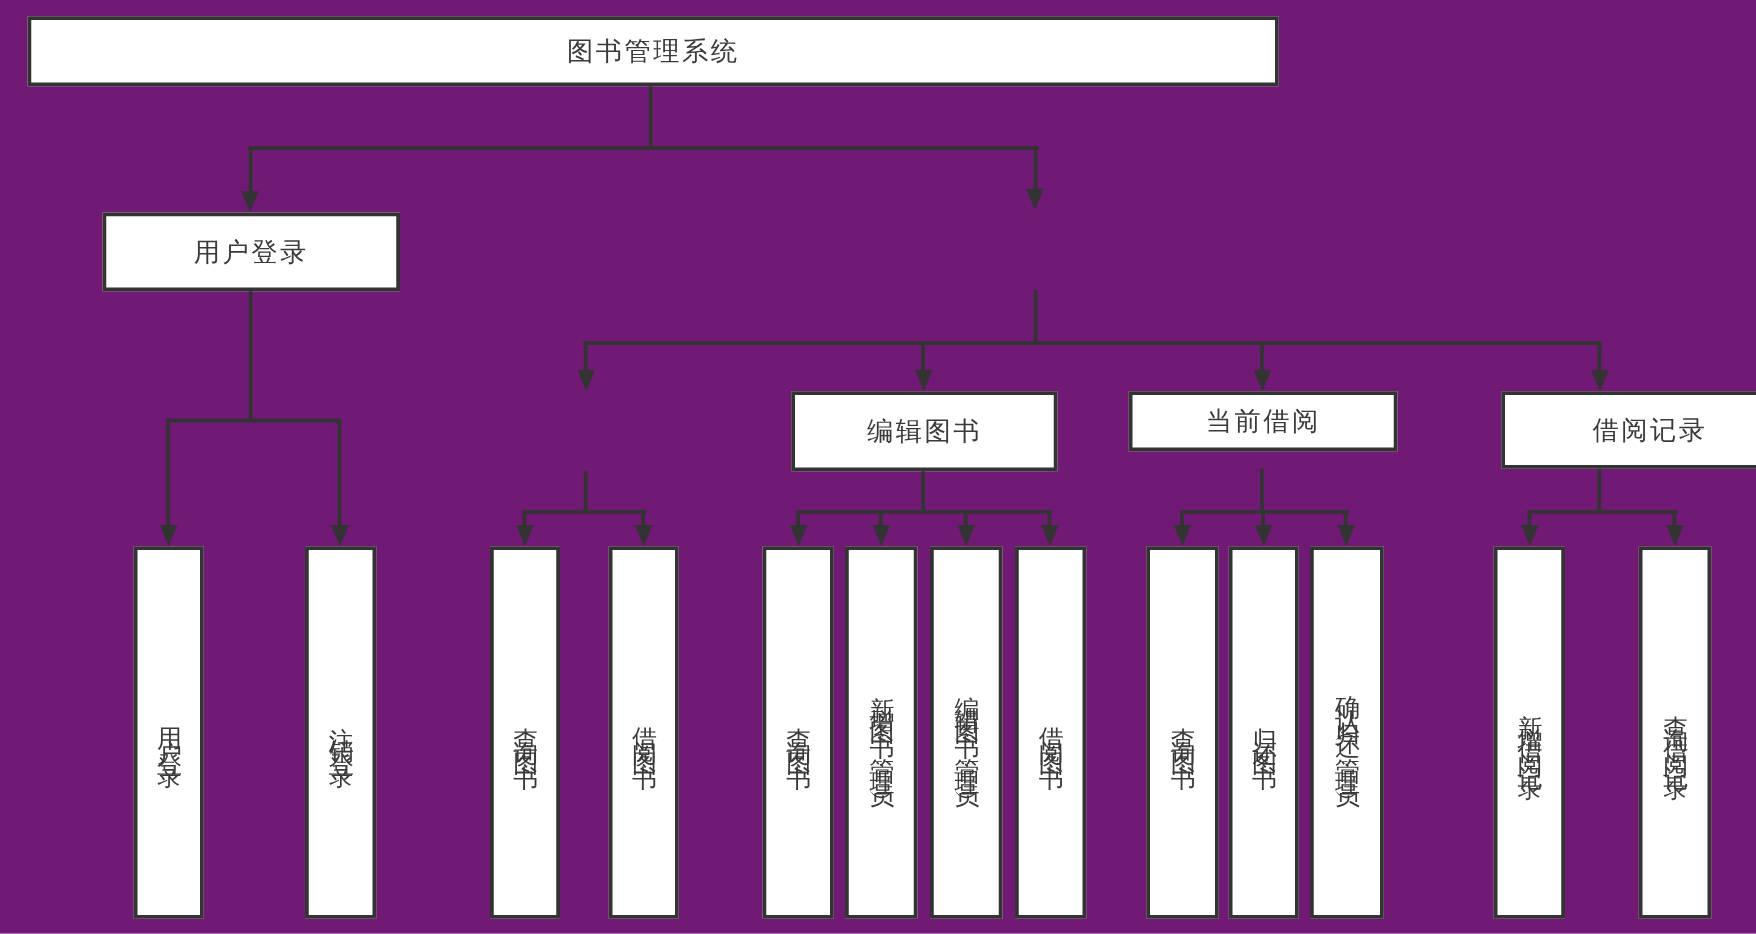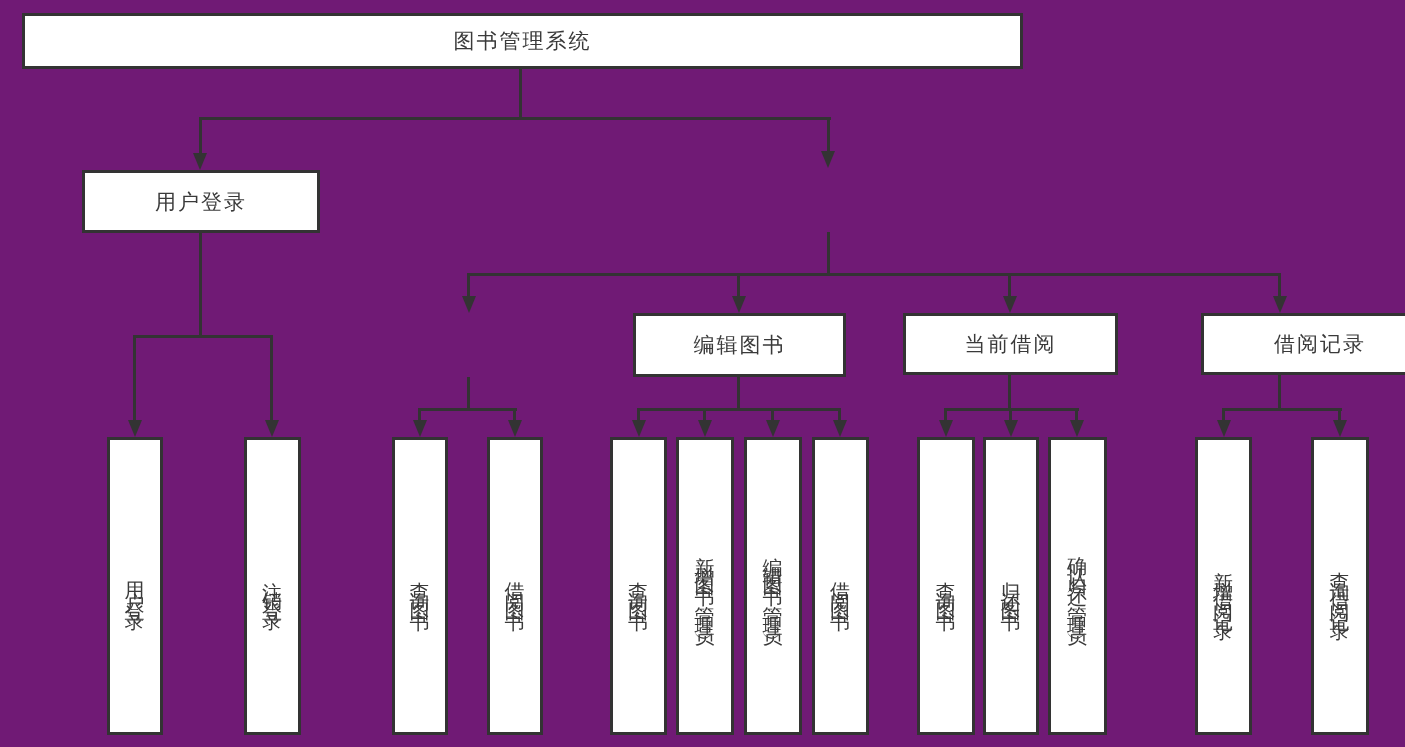--- a/index.html
+++ b/index.html
@@ -54,21 +54,21 @@
   <div class="vl" style="left:467px;top:273px;height:23px;"></div>
   <div class="ar" style="left:462px;top:296px;"></div>
   <div class="vl" style="left:737px;top:273px;height:23px;"></div>
   <div class="ar" style="left:732px;top:296px;"></div>
   <div class="vl" style="left:1008px;top:273px;height:23px;"></div>
   <div class="ar" style="left:1003px;top:296px;"></div>
   <div class="vl" style="left:1278px;top:273px;height:23px;"></div>
   <div class="ar" style="left:1273px;top:296px;"></div>
 
   <div class="box h" style="left:633px;top:313px;width:213px;height:64px;">编辑图书</div>
-  <div class="box h" style="left:903px;top:313px;width:215px;height:62px;">当前借阅</div>
+  <div class="box h" style="left:903px;top:313px;width:215px;height:48px;">当前借阅</div>
   <div class="box h" style="left:1173px;top:313px;width:238px;height:62px;margin-left:28px;">借阅记录</div>
 
   <div class="vl" style="left:467px;top:377px;height:31px;"></div>
   <div class="hl" style="left:418px;top:408px;width:99px;"></div>
   <div class="vl" style="left:418px;top:408px;height:12px;"></div>
   <div class="ar" style="left:413px;top:420px;"></div>
   <div class="vl" style="left:513px;top:408px;height:12px;"></div>
   <div class="ar" style="left:508px;top:420px;"></div>
 
   <div class="vl" style="left:737px;top:377px;height:31px;"></div>

